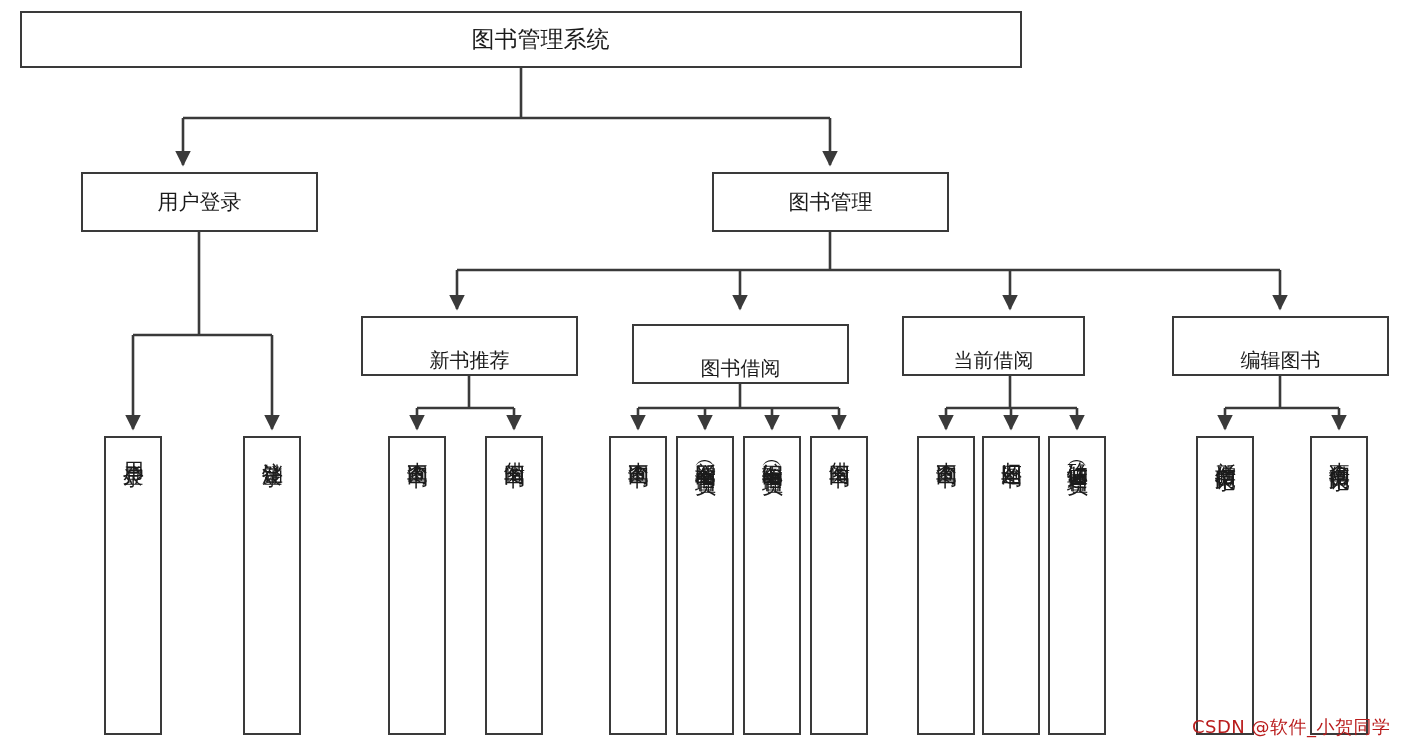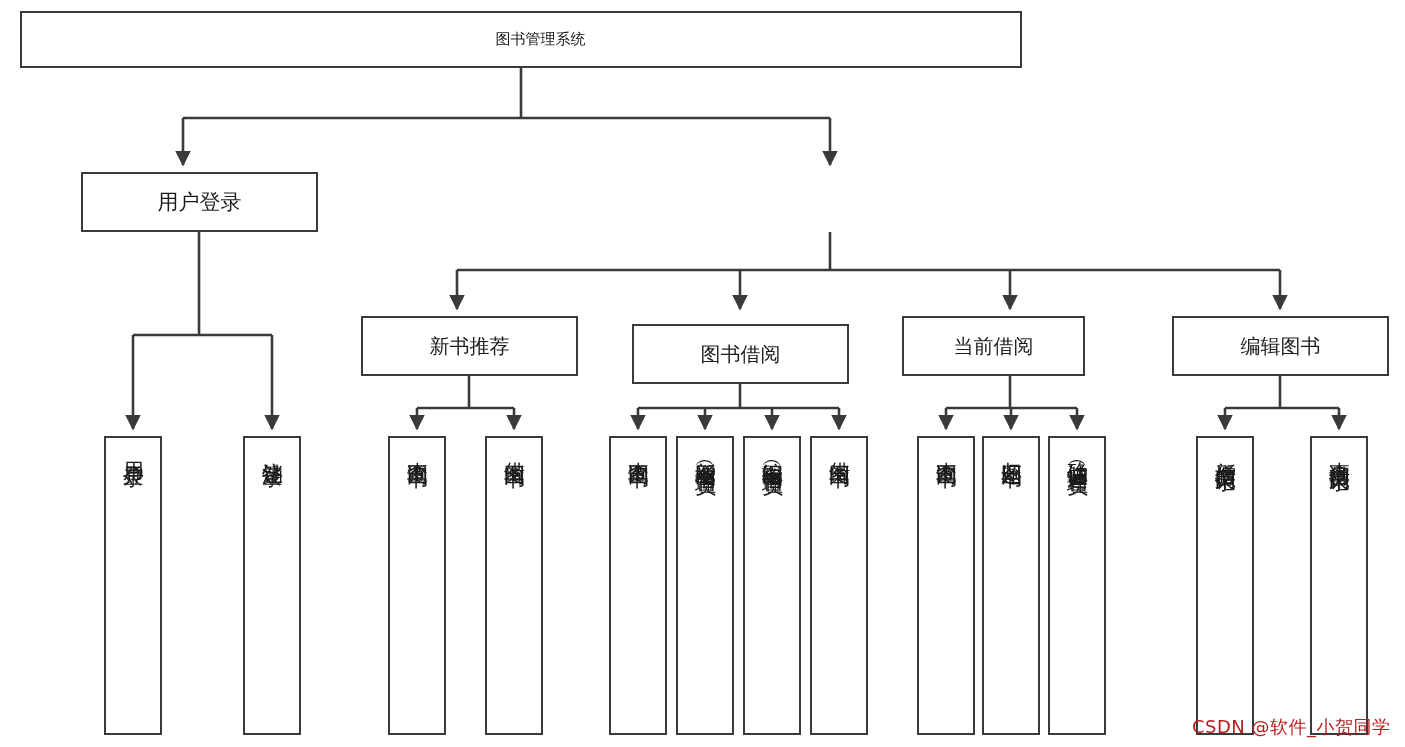--- a/index.html
+++ b/index.html
@@ -30,28 +30,29 @@
     box-sizing: border-box;
     border: 2px solid #3a3a3a;
     background: #ffffff;
     display: flex;
     align-items: center;
     justify-content: center;
     color: #1b1b1b;
     text-align: center;
   }
   .node.level0 {
-    font-size: 15px;
+    font-size: 23px;
     padding-left: 39px;
   }
   .node.level1 {
     font-size: 21px;
   }
   .node.level2 {
     font-size: 20px;
+    align-items: flex-end;
   }
   .node.leaf {
     font-size: 21px;
     align-items: flex-start;
     justify-content: center;
     padding-top: 7px;
   }
   .leaf .vtext {
     writing-mode: vertical-rl;
     text-orientation: upright;
@@ -123,20 +124,23 @@
     </g>
   </svg>
 
   <div class="node level0" style="left:20px; top:11px; width:1002px; height:57px;">
     <span>图书管理系统</span>
   </div>
 
   <div class="node level1" style="left:81px; top:172px; width:237px; height:60px;">
     <span>用户登录</span>
   </div>
+  <div class="node level1" style="left:712px; top:172px; width:237px; height:60px;">
+    <span>图书管理</span>
+  </div>
 
   <div class="node level2" style="left:361px; top:316px; width:217px; height:60px;">
     <span>新书推荐</span>
   </div>
   <div class="node level2" style="left:632px; top:316px; width:217px; height:60px;margin-top:8px;">
     <span>图书借阅</span>
   </div>
   <div class="node level2" style="left:902px; top:316px; width:183px; height:60px;">
     <span>当前借阅</span>
   </div>

